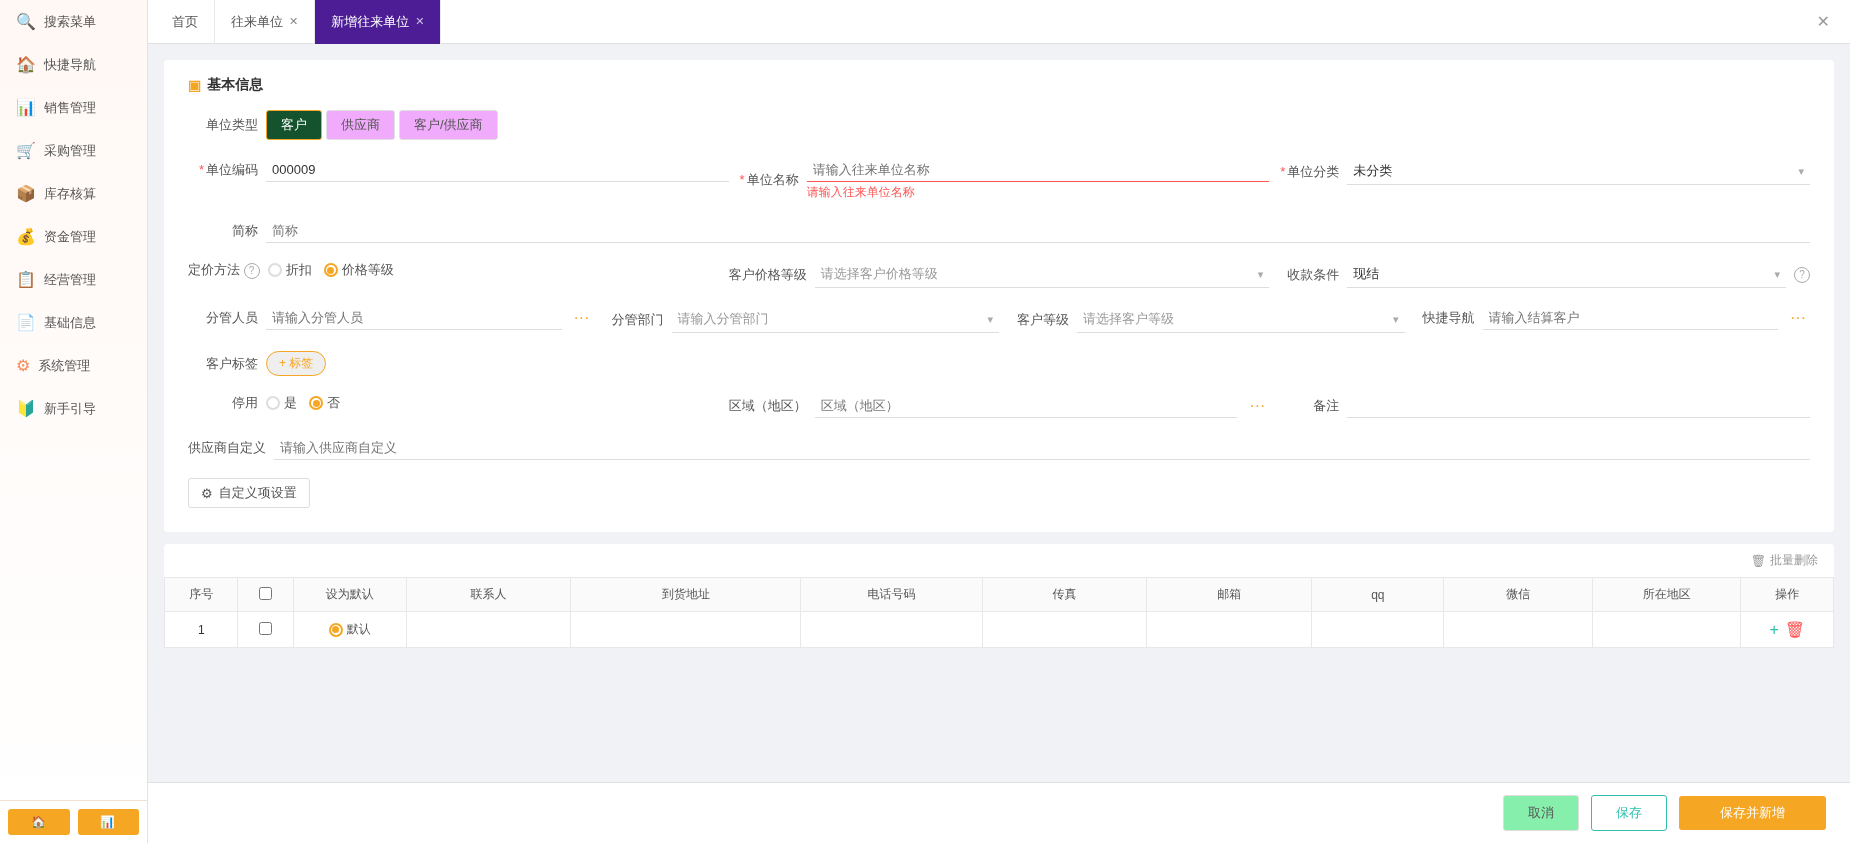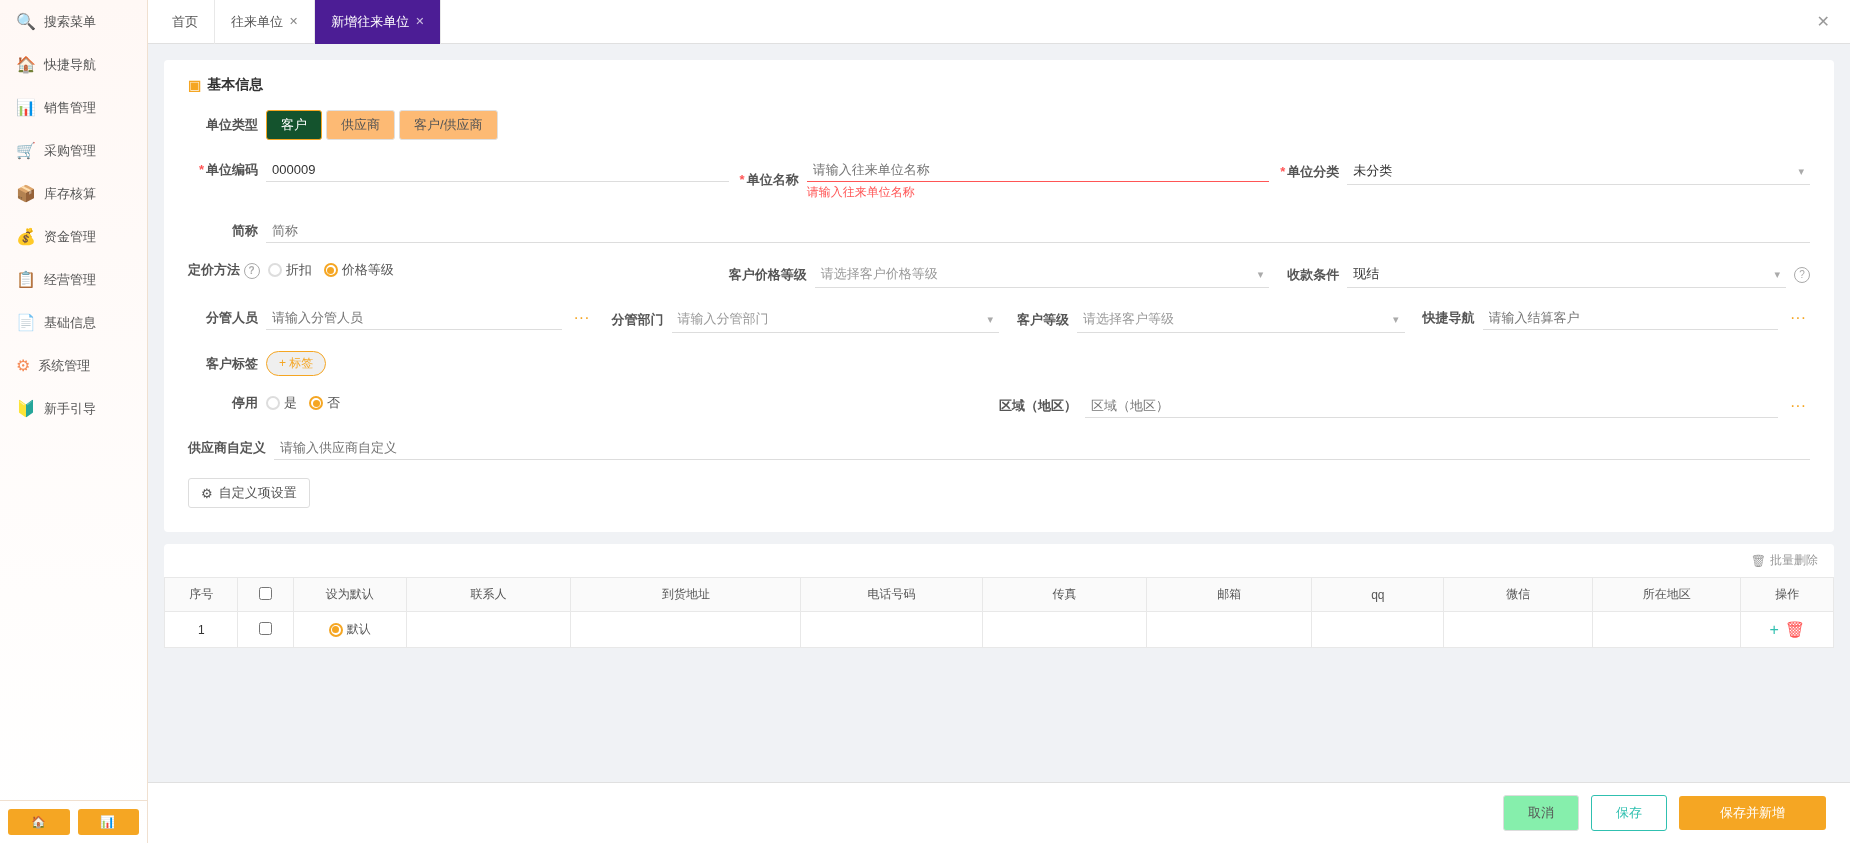--- a/index.html
+++ b/index.html
@@ -105,21 +105,20 @@
       align-items: center;
       gap: 8px;
       flex: 1;
       min-width: 280px;
     }
     .form-label {
       color: #555;
       white-space: nowrap;
       min-width: 70px;
       text-align: right;
-      font-weight: bold;
     }
     .required-star { color: #f55; margin-right: 2px; }
     .form-input {
       border: none;
       border-bottom: 1px solid #ddd;
       padding: 4px 6px;
       font-size: 13px;
       color: #333;
       outline: none;
       background: transparent;
@@ -145,21 +144,21 @@
     .form-select .chevron { margin-left: auto; color: #aaa; font-size: 11px; }
 
     
     .type-buttons { display: flex; gap: 4px; }
     .type-btn {
       padding: 5px 14px;
       border: 1px solid #e0e0e0;
       border-radius: 3px;
       cursor: pointer;
       font-size: 13px;
-      background: #fdba74;
+      background: #f0abfc;
       color: #555;
     }
     .type-btn.active {
       background: #14532d;
       border-color: #f5a623;
       color: #fff;
     }
 
     
     .radio-group { display: flex; align-items: center; gap: 12px; }
@@ -531,20 +530,24 @@
                 <div class="radio-dot"></div>
               </div>
               <span>否</span>
             </div>
           </div>
         </div>
         <div class="form-field">
           <span class="form-label">区域（地区）</span>
           <input class="form-input" type="text" placeholder="区域（地区）" style="">
           <span class="more-btn">···</span>
+        </div>
+        <div class="form-field">
+          <span class="form-label">备注</span>
+          <input class="form-input" type="text" style="">
         </div>
       </div>
 
       <div class="form-row">
         <div class="form-field">
           <span class="form-label">供应商自定义</span>
           <input class="form-input" type="text" placeholder="请输入供应商自定义" style="">
         </div>
       </div>
 

